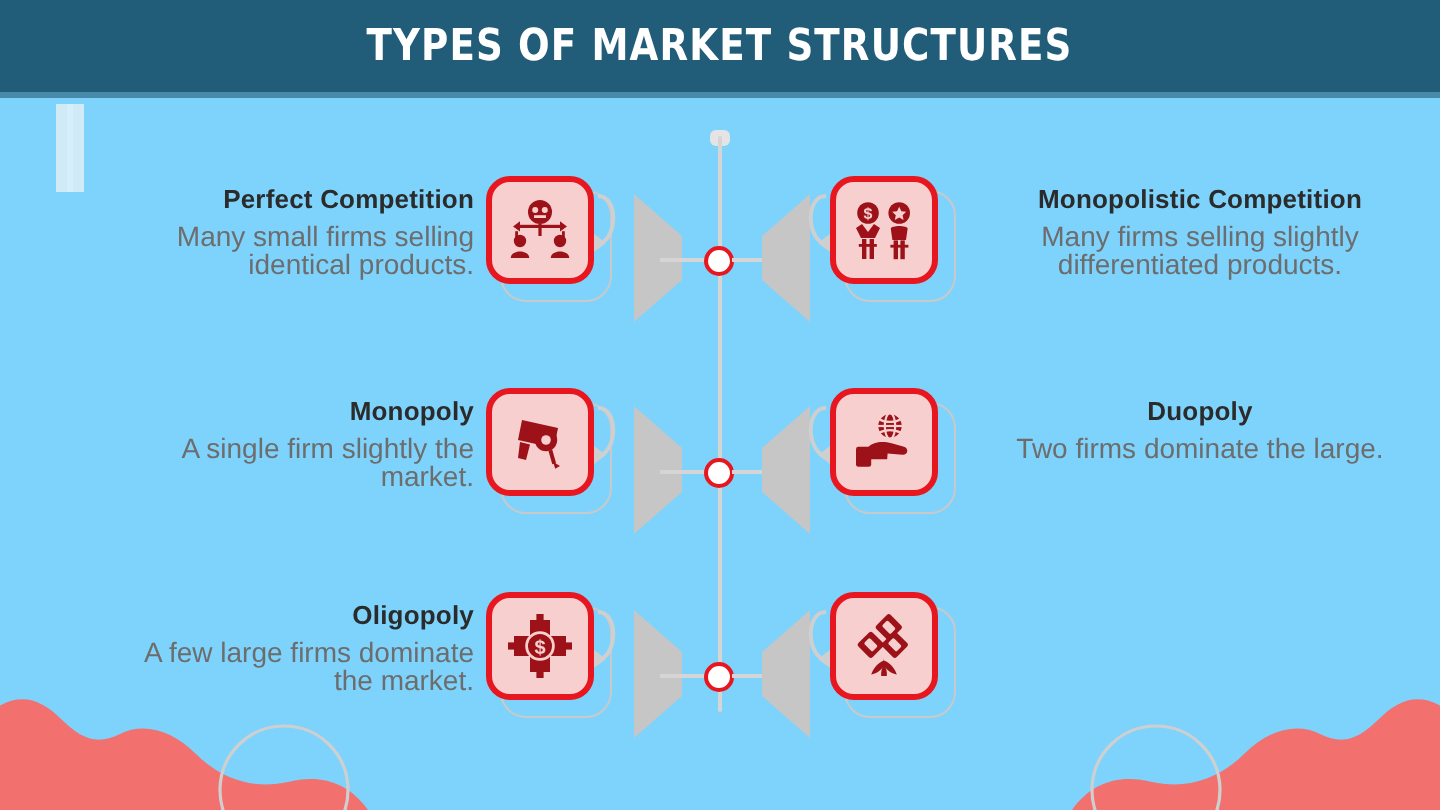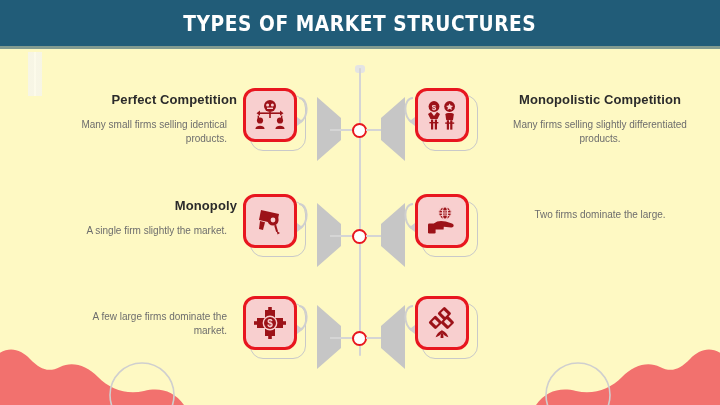--- a/index.html
+++ b/index.html
@@ -3,21 +3,21 @@
 <meta charset="utf-8">
 <title>Types of Market Structures</title>
 <style>
   html,body{margin:0;padding:0;}
   body{
     width:720px;height:405px;overflow:hidden;
     background:#fbfbfb;
     font-family:"Liberation Sans", sans-serif;
     position:relative;
   }
-  .slide{position:absolute;inset:0;overflow:hidden;background:#fef9c3;}
+  .slide{position:absolute;inset:0;overflow:hidden;background:#7dd3fc;}
 
   
   .header{
     position:absolute;left:0;top:0;width:720px;height:46px;
     background:#215c78;
     display:flex;align-items:center;justify-content:center;
   }
   .header-title{
     color:#ffffff;
     font-size:22px;
@@ -61,21 +61,21 @@
 
   
   .txt{position:absolute;top:4px;}
   .txt-left{left:51px;width:186px;text-align:right;}
   .txt-right{left:494px;width:212px;text-align:center;}
   .t-title{
     font-size:13px;font-weight:bold;color:#2b2b2b;
     line-height:16px;margin:0 0 3px 0;letter-spacing:.1px;
   }
   .t-desc{
-    font-size:10px;color:#6d6d6d;line-height:14px;margin:10px;
+    font-size:14px;color:#6d6d6d;line-height:14px;margin:0;
   }
 
   
   .tile-wrap{position:absolute;top:0;width:62px;height:62px;}
   .tile-left{left:243px;}
   .tile-right{left:415px;}
   .tile-ghost{
     position:absolute;left:7px;top:7px;width:54px;height:54px;
     border:1.6px solid #c9c9c9;border-radius:13px;background:transparent;
   }
@@ -302,27 +302,29 @@
               <path d="M9 19.6 C12 16.4 17 16.6 20.8 17.6 L27 19.4 C29.6 20.2 29 23.6 26.2 23.4
                        L18.8 22.8 L18.6 25.6 L8.4 25.6 Z"></path>
               <rect x="3" y="19.4" width="7.6" height="10" rx="1.2"></rect>
             </g>
           </svg>
         </span>
       </div>
     </div>
 
     <div class="txt txt-right">
+      <p class="t-title">Duopoly</p>
       <p class="t-desc">Two firms dominate the large.</p>
     </div>
   </div>
 
   <div class="row row-3">
 
     <div class="txt txt-left">
+      <p class="t-title">Oligopoly</p>
       <p class="t-desc">A few large firms dominate the market.</p>
     </div>
 
     <div class="tile-wrap tile-left">
       <div class="tile-ghost"></div>
       <div class="tile">
         <span>
           <svg width="34" height="34" viewBox="0 0 34 34">
             <g fill="#9c1218">
               <path d="M12 4 L22 4 L22 12 L30 12 L30 22 L22 22 L22 30 L12 30 L12 22 L4 22 L4 12 L12 12 Z"></path>

